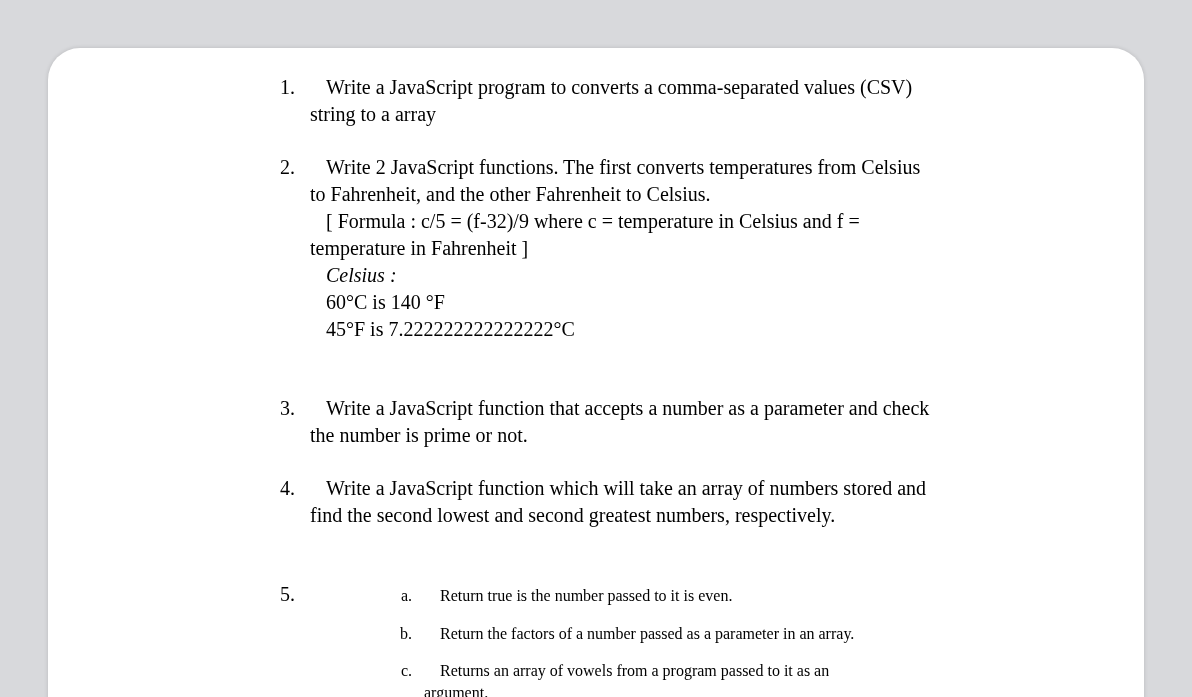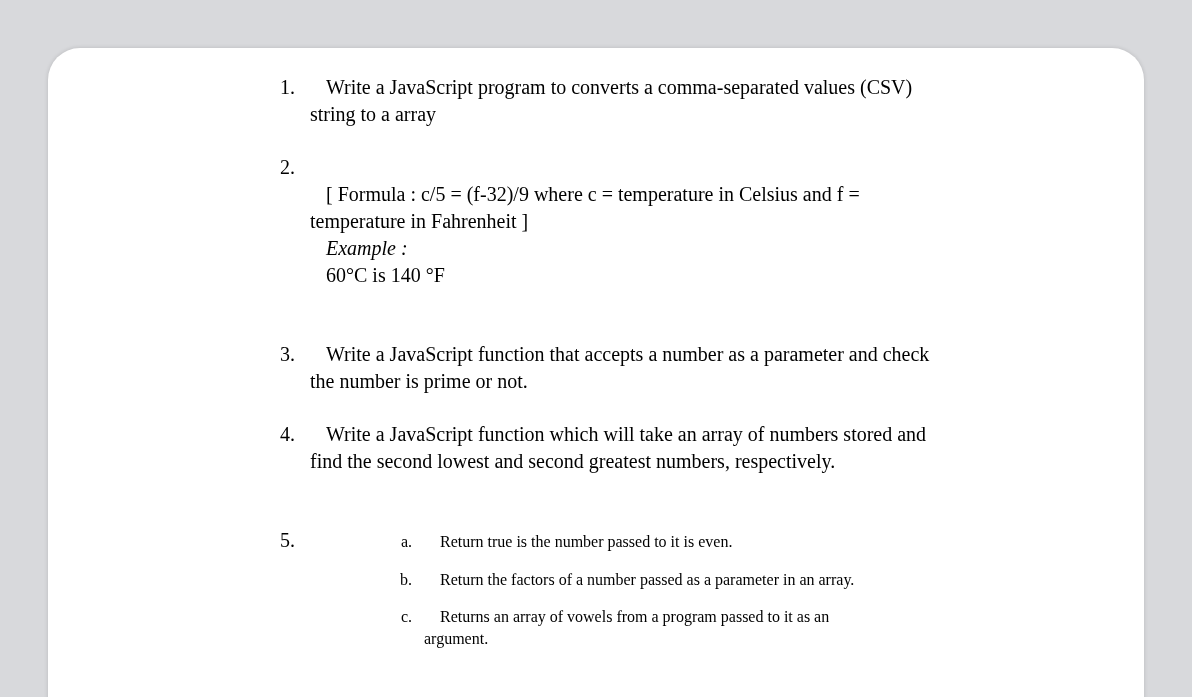--- a/index.html
+++ b/index.html
@@ -54,24 +54,25 @@
 <body>
 
 <div class="page">
   <ol class="main-list">
 
     <li>
       <span>Write a JavaScript program to converts a comma-separated values (CSV) string to a array</span>
     </li>
 
     <li>
-      <br>
+      <span>Write 2 JavaScript functions. The first converts temperatures from Celsius to Fahrenheit, and the other Fahrenheit to Celsius.</span><br>
       <span>[ Formula : c/5 = (f-32)/9 where c = temperature in Celsius and f = temperature in Fahrenheit ]</span><br>
-      <span class="italic">Example :</span><br>
+      <span class="italic">Celsius :</span><br>
       <span>60°C is 140 °F</span><br>
+      <span>45°F is 7.222222222222222°C</span>
     </li>
 
     <li class="q3">
       <span>Write a JavaScript function that accepts a number as a parameter and check the number is prime or not.</span>
     </li>
 
     <li class="q4">
       <span>Write a JavaScript function which will take an array of numbers stored and find the second lowest and second greatest numbers, respectively.</span>
     </li>
 

